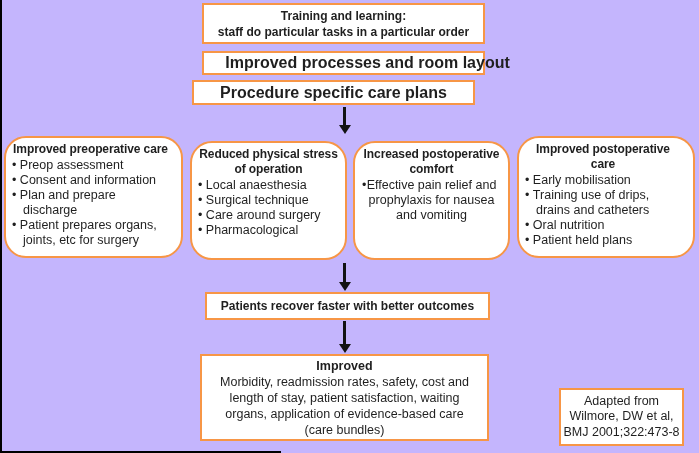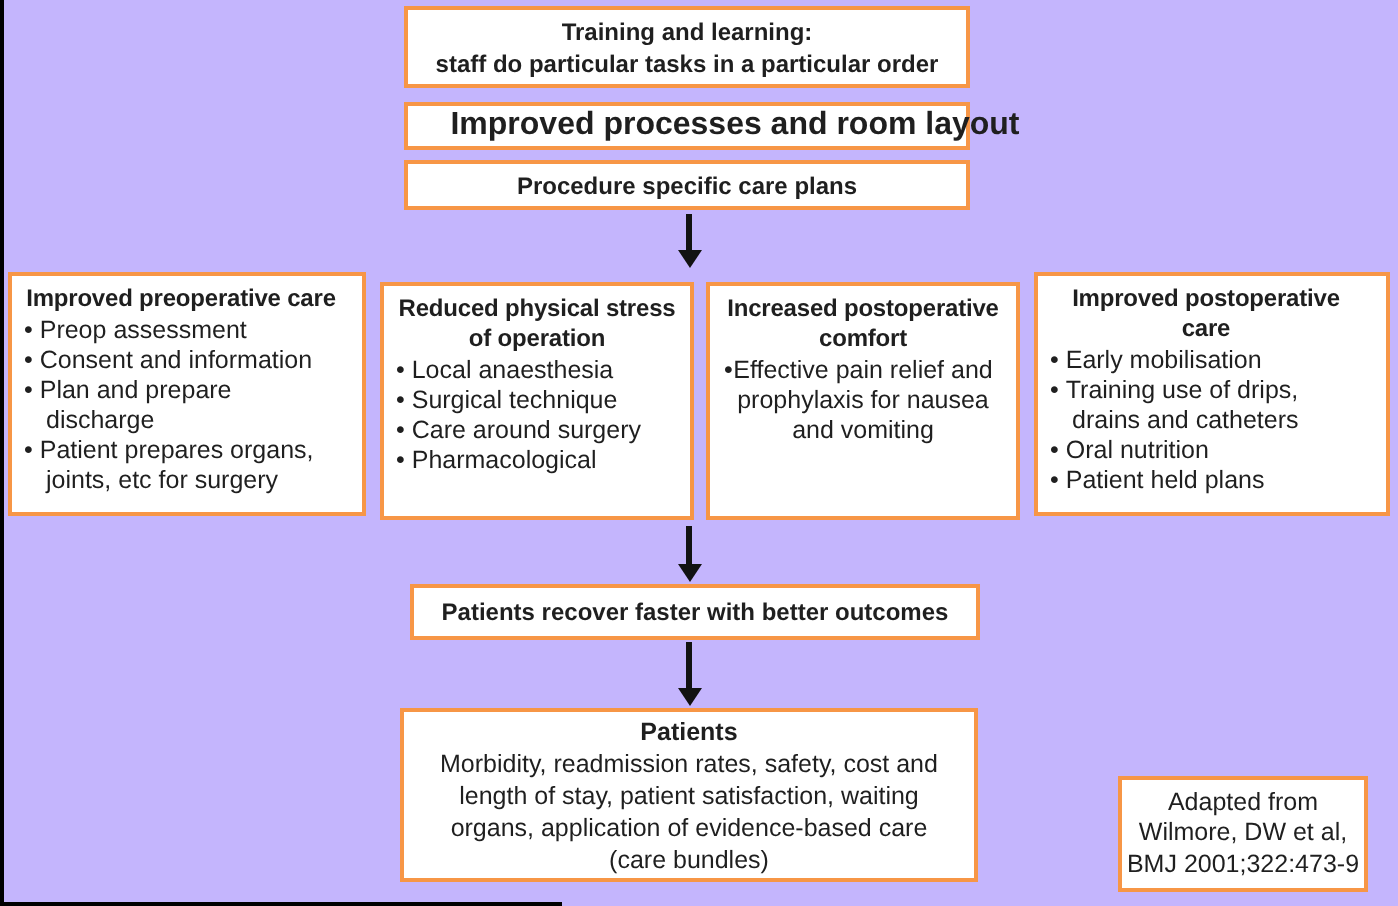--- a/index.html
+++ b/index.html
@@ -25,33 +25,33 @@
     display: flex; flex-direction: column;
     align-items: center; justify-content: center;
     text-align: center;
   }
   .bold { font-weight: 700; }
   .nowrap { white-space: nowrap; }
 
   
   .b1 { left: 202px; top: 3px;  width: 283px; height: 41px; font-size: 12px; line-height: 16px; }
   .b2 { left: 202px; top: 51px; width: 283px; height: 24px; font-size: 16px; padding-left: 48px; }
-  .b3 { left: 202px; top: 80px; width: 283px; height: 25px; font-size: 12px; }
+  .b3 { left: 192px; top: 80px; width: 283px; height: 25px; font-size: 16px; }
 
   
   .arrow { position: absolute; width: 13px; display: flex; flex-direction: column; align-items: center; }
   .arrow-shaft { width: 2.5px; flex: 1 1 auto; background: #121212; }
   .arrow-head { width: 0; height: 0; border-left: 6.5px solid transparent;
                 border-right: 6.5px solid transparent; border-top: 9px solid #121212; }
   .a1 { left: 338px; top: 107px; height: 27px; }
   .a2 { left: 338px; top: 263px; height: 28px; }
   .a3 { left: 338px; top: 321px; height: 32px; }
 
   
-  .col { padding: 4px 6px 3px 6px; font-size: 12.5px; line-height: 15px; }
+  .col { padding: 4px 6px 3px 6px; font-size: 12.5px; line-height: 15px; border-radius: 22px; }
   .c1 { left: 4px;   top: 136px; width: 179px; height: 122px; padding-right: 12px; }
   .c2 { left: 190px; top: 141px; width: 157px; height: 119px; }
   .c3 { left: 353px; top: 141px; width: 157px; height: 119px; }
   .c4 { left: 517px; top: 136px; width: 178px; height: 122px; padding-right: 12px; }
   .col-title { font-weight: 700; font-size: 12px; letter-spacing: -0.1px;
                text-align: center; line-height: 15px; margin-bottom: 1px; }
   .col ul { margin: 0; padding: 0; list-style: none; }
   .col li { padding-left: 11px; text-indent: -11px; }
   .col li::before { content: "\2022\00a0"; }
   .c3 li { padding-left: 0; text-indent: 0; text-align: center; position: relative; }
@@ -138,26 +138,26 @@
   <div class="box b-outcome center-flex bold">
     <div class="nowrap">Patients recover faster with better outcomes</div>
   </div>
 
   <div class="arrow a3">
     <div class="arrow-shaft"></div>
     <div class="arrow-head"></div>
   </div>
 
   <div class="box b-monitor">
-    <div class="monitor-title">Patients</div>
+    <div class="monitor-title">Improved</div>
     <div class="nowrap">Morbidity, readmission rates, safety, cost and</div>
     <div class="nowrap">length of stay, patient satisfaction, waiting</div>
     <div class="nowrap">organs, application of evidence-based care</div>
     <div class="nowrap">(care bundles)</div>
   </div>
 
   <div class="box b-attr center-flex">
     <div class="nowrap">Adapted from</div>
     <div class="nowrap">Wilmore, DW et al,</div>
-    <div class="nowrap">BMJ 2001;322:473-9</div>
+    <div class="nowrap">BMJ 2001;322:473-8</div>
   </div>
 
 </div>
 
 </body></html>

